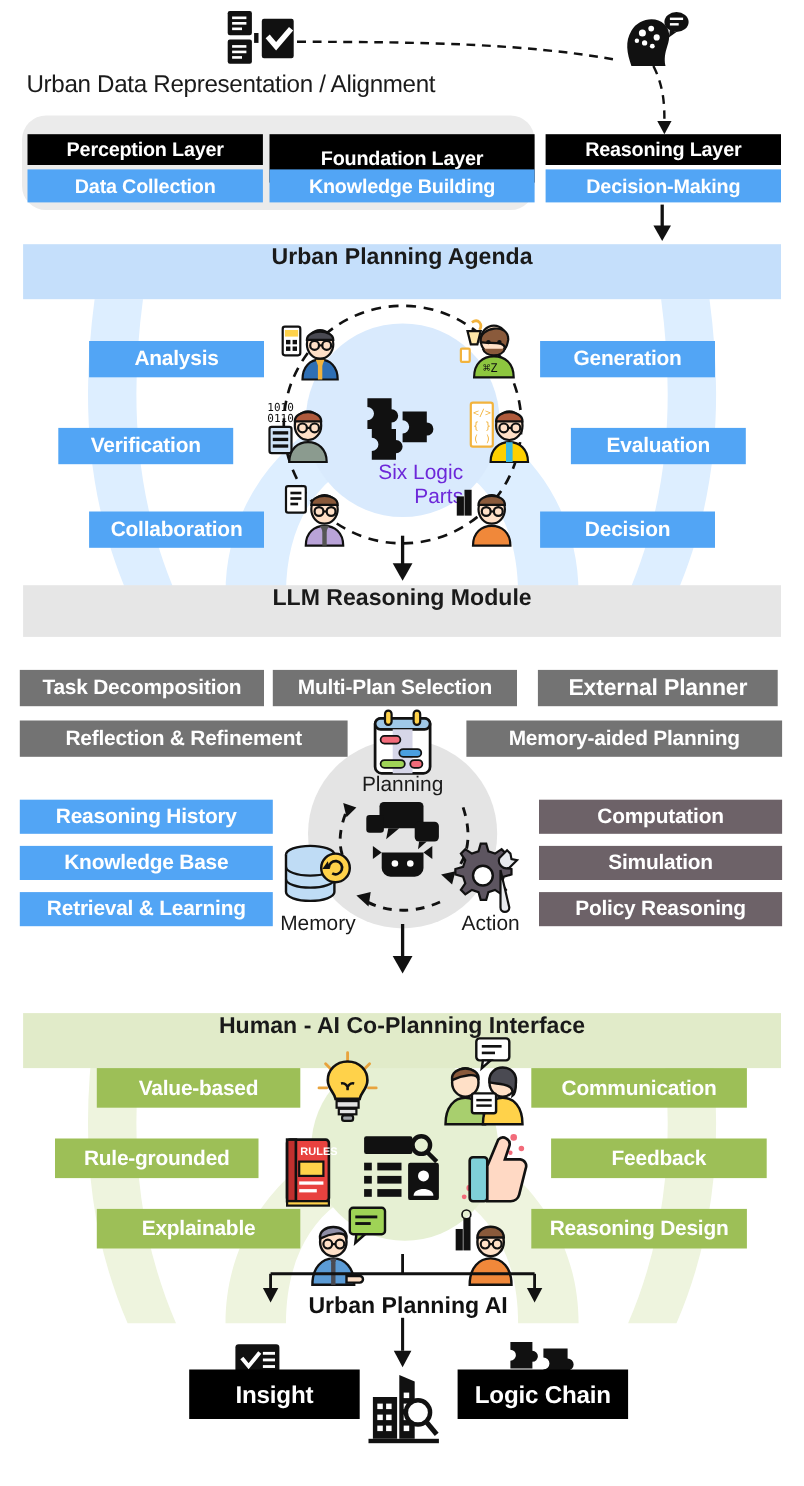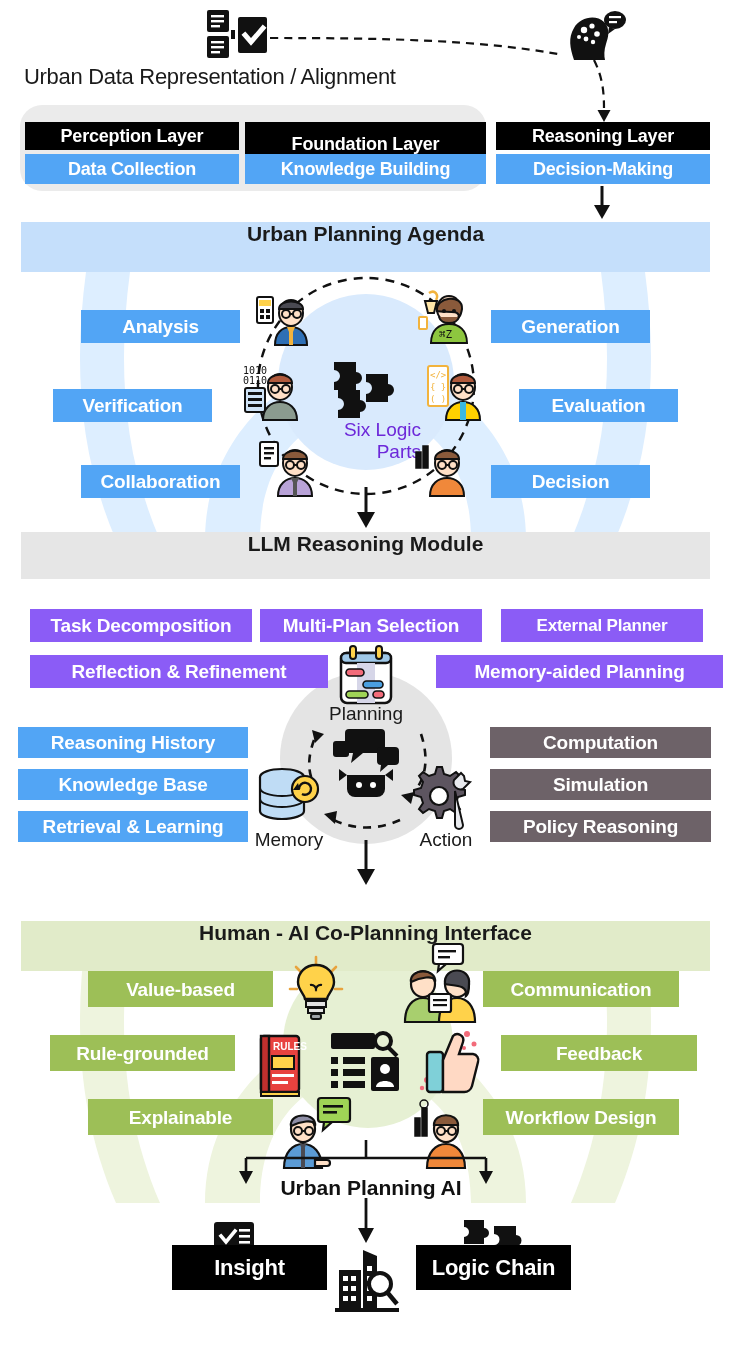--- a/index.html
+++ b/index.html
@@ -6,21 +6,21 @@
   body{width:731px;height:1351px;position:relative;overflow:hidden;
        font-family:"Liberation Sans","DejaVu Sans",sans-serif;}
   .stage{position:absolute;left:0;top:0;width:731px;height:1351px;}
   .abs{position:absolute;}
 
   
   .box{position:absolute;display:flex;align-items:center;justify-content:center;
        font-weight:bold;letter-spacing:-.2px;text-align:center;line-height:1;}
   .blue-box{background:#52a5f5;color:#ffffff;}
   .black-box{background:#000000;color:#ffffff;}
-  .red-box{background:#8b5cf6;color:#ffffff;margin-left:12px;}
+  .red-box{background:#737373;color:#ffffff;}
   .gray-box{background:#6d6268;color:#ffffff;}
   .green-box{background:#9dbf57;color:#ffffff;}
   .band{position:absolute;display:flex;align-items:flex-start;justify-content:center;
         font-weight:bold;color:#1a1a1a;}
   .band-blue{background:#c5dffb;}
   .band-gray{background:#e6e6e6;}
   .band-green{background:#e1ebc9;margin-top:36px;}
 
   .plain{position:absolute;color:#1a1a1a;}
 
@@ -281,21 +281,21 @@
   </div>
 
   <div class="centercircle" style="left:280px;top:672px;width:172px;height:172px;background:#e4e4e4;"></div>
 
   <div class="box red-box" style="left:18px;top:609px;width:222px;height:33px;font-size:19px;">
     <span>Task Decomposition</span>
   </div>
   <div class="box red-box" style="left:248px;top:609px;width:222px;height:33px;font-size:19px;">
     <span>Multi-Plan Selection</span>
   </div>
-  <div class="box red-box" style="left:489px;top:609px;width:202px;height:33px;font-size:17px;">
+  <div class="box red-box" style="left:489px;top:609px;width:218px;height:33px;font-size:21px;">
     <span>External Planner</span>
   </div>
 
   <div class="box red-box" style="left:18px;top:655px;width:298px;height:33px;font-size:19px;">
     <span>Reflection &amp; Refinement</span>
   </div>
   <div class="box red-box" style="left:424px;top:655px;width:287px;height:33px;font-size:19px;">
     <span>Memory-aided Planning</span>
   </div>
 
@@ -541,21 +541,21 @@
     <span>Explainable</span>
   </div>
 
   <div class="box green-box" style="left:483px;top:971px;width:196px;height:36px;font-size:19px;">
     <span>Communication</span>
   </div>
   <div class="box green-box" style="left:501px;top:1035px;width:196px;height:36px;font-size:19px;">
     <span>Feedback</span>
   </div>
   <div class="box green-box" style="left:483px;top:1099px;width:196px;height:36px;font-size:19px;">
-    <span>Workflow Design</span>
+    <span>Reasoning Design</span>
   </div>
 
   <svg class="abs" style="left:240px;top:1140px;" width="260" height="56">
     <path d="M126 0 v18" stroke="#111" stroke-width="2.6" fill="none"></path>
     <path d="M6 18 H246" stroke="#111" stroke-width="2.6" fill="none"></path>
     <path d="M6 18 v14" stroke="#111" stroke-width="2.6" fill="none"></path>
     <path d="M246 18 v14" stroke="#111" stroke-width="2.6" fill="none"></path>
     <path d="M6 44 l-7 -13 h14 Z" fill="#111"></path>
     <path d="M246 44 l-7 -13 h14 Z" fill="#111"></path>
   </svg>

